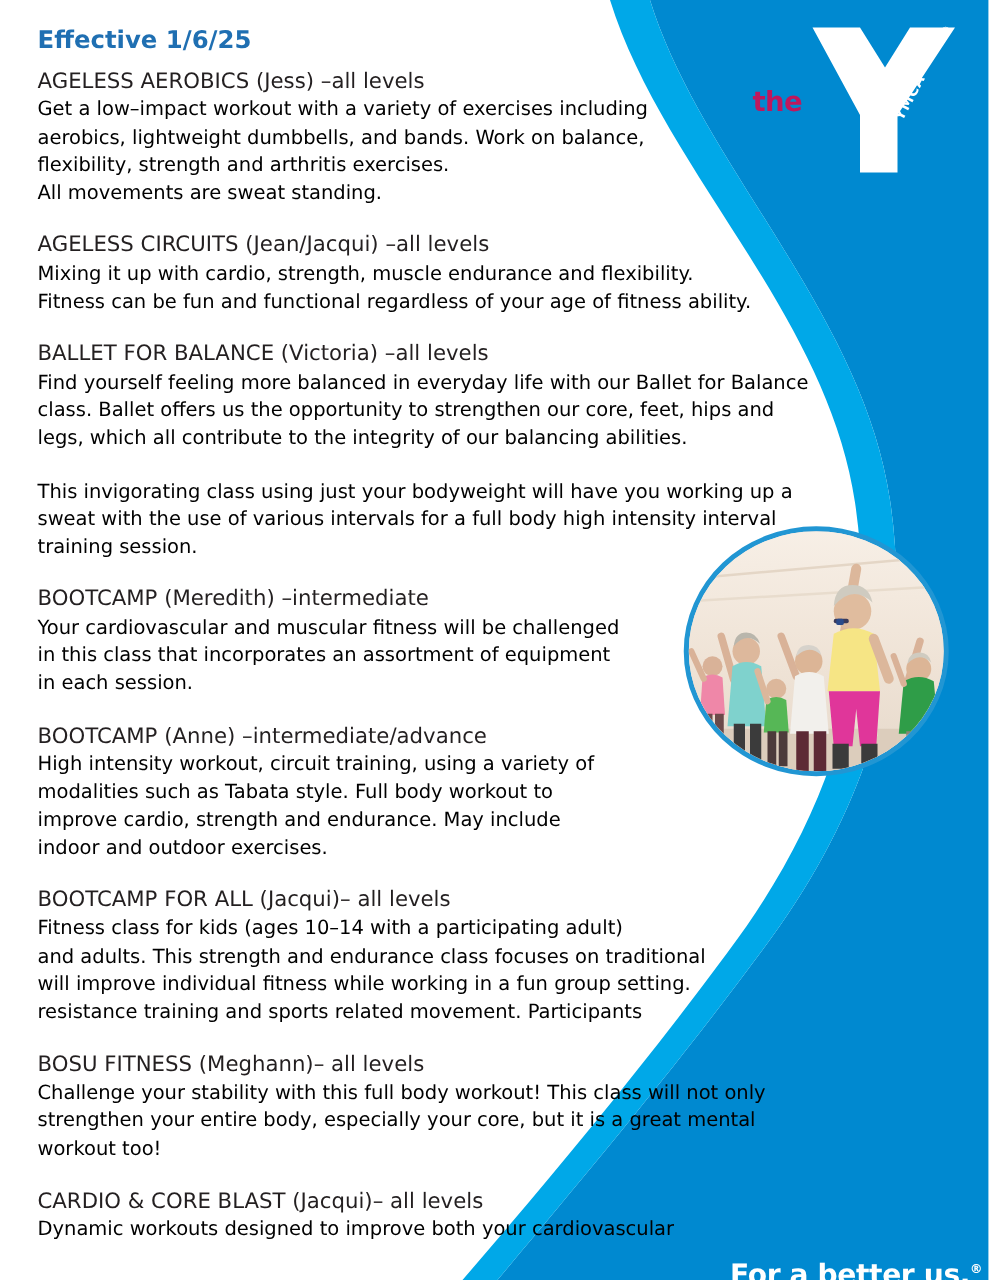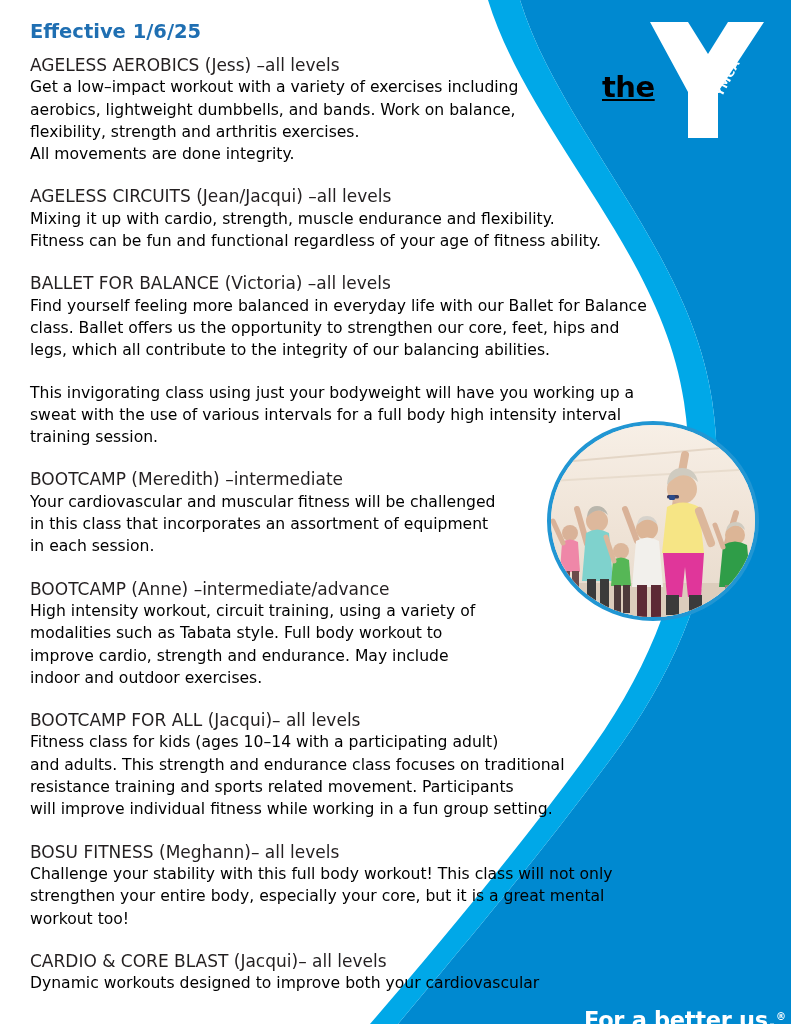--- a/index.html
+++ b/index.html
@@ -32,26 +32,25 @@
     position: absolute;
     left: 592px;
     top: 8px;
     width: 190px;
     height: 135px;
   }
   #logo-the {
     position: absolute;
     left: 10px;
     top: 62px;
-    color: #000000;
-    font-size: 29px;
+    color: #be185d;
+    font-size: 22px;
     font-weight: bold;
     letter-spacing: -0.5px;
     font-family: "DejaVu Sans", sans-serif;
-    text-decoration: underline;
   }
   #logo-y {
     position: absolute;
     left: 52px;
     top: 10px;
     width: 124px;
     height: 124px;
   }
   #logo-reg {
     position: absolute;
@@ -263,21 +262,21 @@
 
     <div id="title-block">
       <div class="doc-subtitle">Effective 1/6/25</div>
     </div>
 
     <div class="class-entry">
       <div class="class-heading">AGELESS AEROBICS (Jess) –all levels</div>
       <div class="class-desc-line">Get a low–impact workout with a variety of exercises including</div>
       <div class="class-desc-line">aerobics, lightweight dumbbells, and bands. Work on balance,</div>
       <div class="class-desc-line">flexibility, strength and arthritis exercises.</div>
-      <div class="class-desc-line">All movements are done integrity.</div>
+      <div class="class-desc-line">All movements are sweat standing.</div>
     </div>
 
     <div class="class-entry">
       <div class="class-heading">AGELESS CIRCUITS (Jean/Jacqui) –all levels</div>
       <div class="class-desc-line">Mixing it up with cardio, strength, muscle endurance and flexibility.</div>
       <div class="class-desc-line">Fitness can be fun and functional regardless of your age of fitness ability.</div>
     </div>
 
     <div class="class-entry">
       <div class="class-heading">BALLET FOR BALANCE (Victoria) –all levels</div>
@@ -304,22 +303,22 @@
       <div class="class-desc-line">High intensity workout, circuit training, using a variety of</div>
       <div class="class-desc-line">modalities such as Tabata style. Full body workout to</div>
       <div class="class-desc-line">improve cardio, strength and endurance. May include</div>
       <div class="class-desc-line">indoor and outdoor exercises.</div>
     </div>
 
     <div class="class-entry">
       <div class="class-heading">BOOTCAMP FOR ALL (Jacqui)– all levels</div>
       <div class="class-desc-line">Fitness class for kids (ages 10–14 with a participating adult)</div>
       <div class="class-desc-line">and adults. This strength and endurance class focuses on traditional</div>
+      <div class="class-desc-line">will improve individual fitness while working in a fun group setting.</div>
       <div class="class-desc-line">resistance training and sports related movement. Participants</div>
-      <div class="class-desc-line">will improve individual fitness while working in a fun group setting.</div>
     </div>
 
     <div class="class-entry">
       <div class="class-heading">BOSU FITNESS (Meghann)– all levels</div>
       <div class="class-desc-line">Challenge your stability with this full body workout! This class will not only</div>
       <div class="class-desc-line">strengthen your entire body, especially your core, but it is a great mental</div>
       <div class="class-desc-line">workout too!</div>
     </div>
 
     <div class="class-entry">

